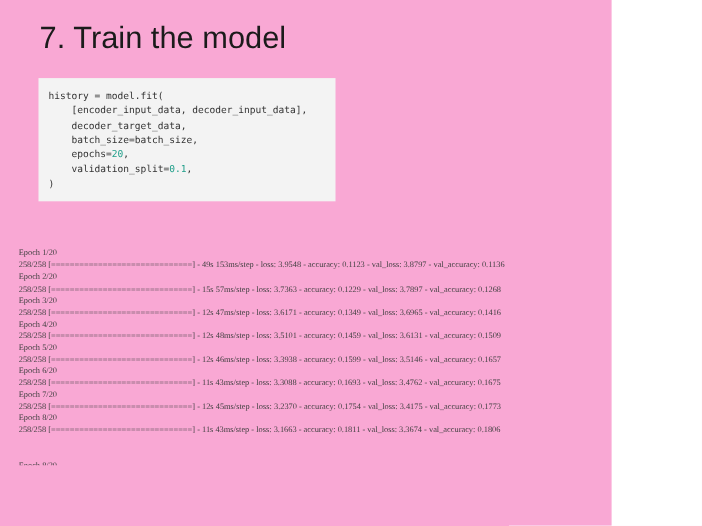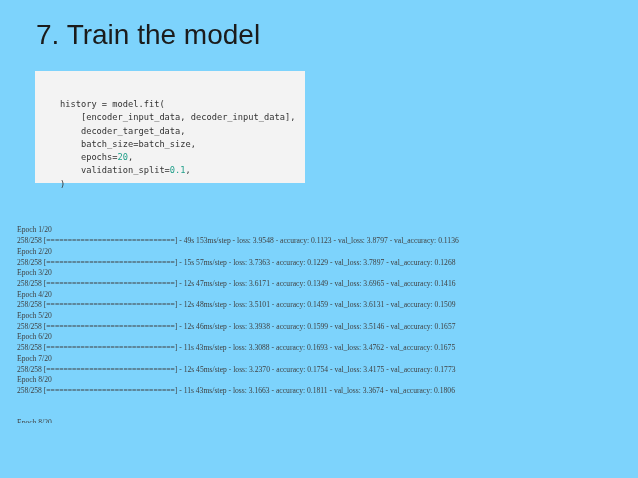--- a/index.html
+++ b/index.html
@@ -2,23 +2,23 @@
 <html><head>
 <meta charset="utf-8">
 <style>
   html, body {
     margin: 0;
     padding: 0;
     background: #ffffff;
   }
   .slide {
     position: relative;
-    width: 638px;
+    width: 556px;
     height: 478px;
-    background: #7dd3fc;
+    background: #f9a8d4;
     overflow: hidden;
     font-family: "Liberation Sans", sans-serif;
   }
   .slide-title {
     position: absolute;
     left: 36px;
     top: 18px;
     margin: 0;
     font-size: 28px;
     line-height: 34px;
@@ -30,21 +30,21 @@
   .code-block {
     position: absolute;
     left: 35px;
     top: 71px;
     width: 270px;
     height: 112px;
     background: #f3f3f3;
     box-sizing: border-box;
   }
   .code-pre {
-    margin: 16px;
+    margin: 0;
     padding: 11px 8px 0 9px;
     font-family: "DejaVu Sans Mono", "Liberation Mono", monospace;
     font-size: 8.7px;
     line-height: 13.3px;
     color: #333333;
     white-space: pre;
   }
   .code-pre .num {
     color: #1f9e89;
   }

